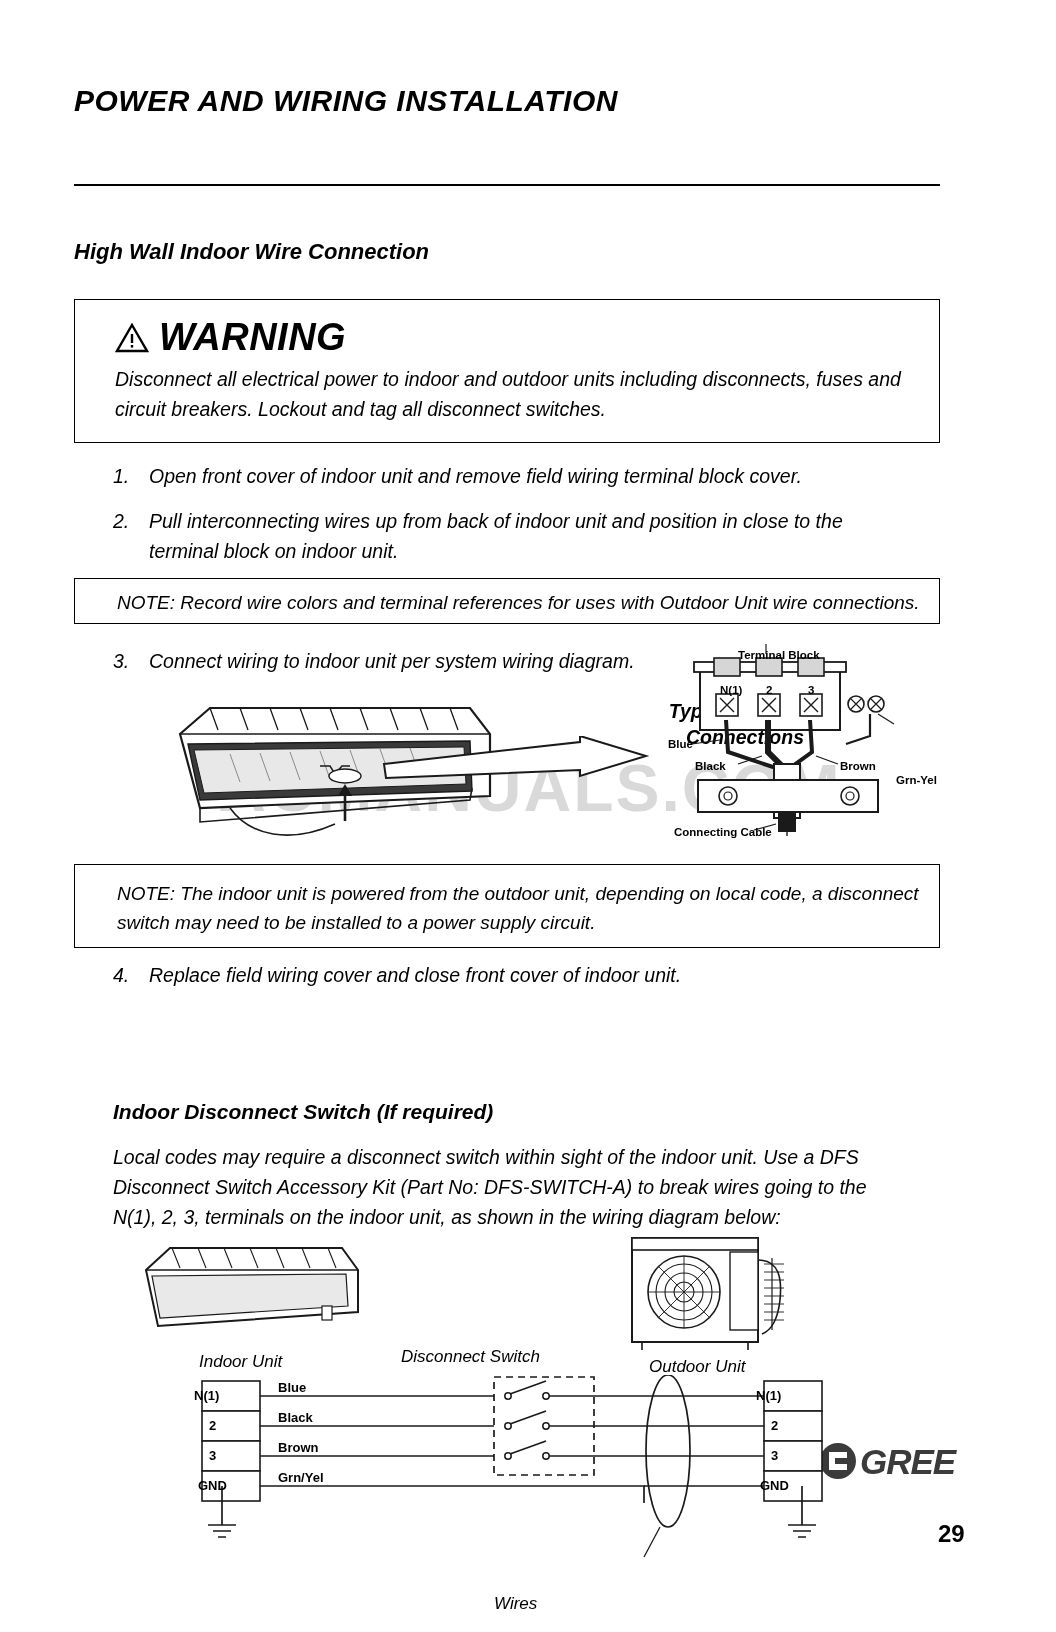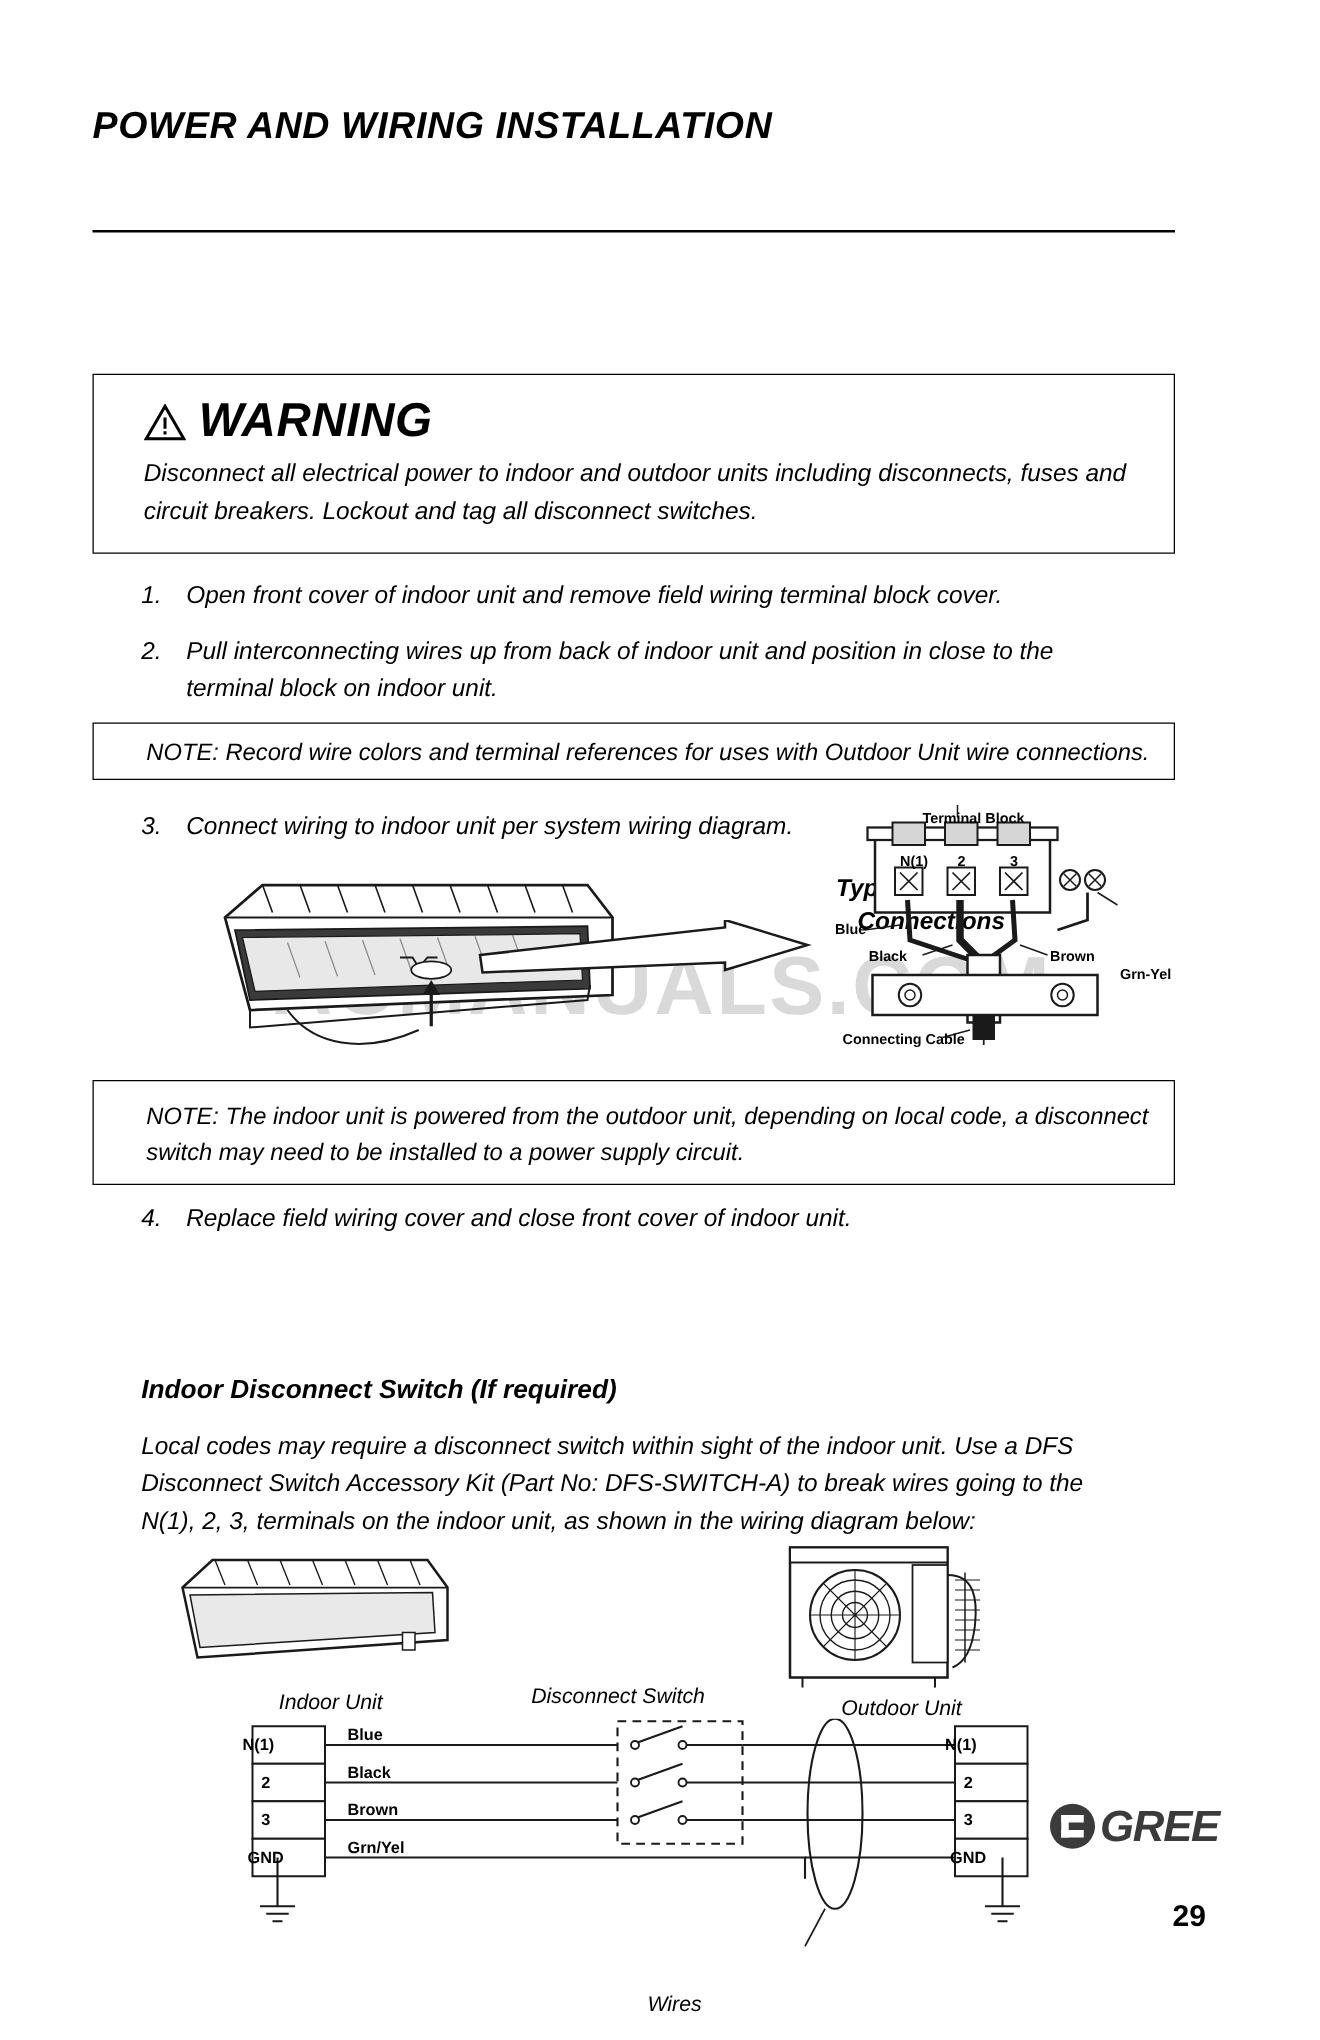--- a/index.html
+++ b/index.html
@@ -183,21 +183,20 @@
     white-space: nowrap;
   }
 
   
   .fig2 { position: absolute; left: 74px; top: 1230px; width: 900px; height: 390px; z-index: 2;}
   .fig2-cap {
     position: absolute;
     font-size: 17px;
     font-style: italic;
     white-space: nowrap;
-    margin-left: 24px;
   }
   .term-lbl {
     position: absolute;
     font-size: 13px;
     font-weight: bold;
     white-space: nowrap;
   }
   .wire-lbl {
     position: absolute;
     font-size: 13px;
@@ -208,21 +207,21 @@
   
   .page-number {
     position: absolute;
     left: 938px;
     top: 1520px;
     font-size: 24px;
     font-weight: bold;
   }
   .gree-logo {
     position: absolute;
-    left: 838px;
+    left: 818px;
     top: 1440px;
     width: 160px;
     height: 46px;
   }
   .gree-text {
     position: absolute;
     left: 42px;
     top: 2px;
     font-size: 35px;
     font-weight: bold;
@@ -234,20 +233,21 @@
 </head>
 <body>
 
 <div class="page">
 
   <div class="watermark">ACMANUALS.COM</div>
 
   <div class="page-title">POWER AND WIRING INSTALLATION</div>
   <div class="title-rule"></div>
 
+  <div class="section-heading">High Wall Indoor Wire Connection</div>
 
   <div class="box warning-box">
     <div class="warning-head">
       <span class="warn-tri">
         <svg width="34" height="30" viewBox="0 0 34 30">
           <polygon points="17,2 32,28 2,28" fill="none" stroke="#000" stroke-width="2.4"></polygon>
           <rect x="15.8" y="11" width="2.4" height="9" fill="#000"></rect>
           <rect x="15.8" y="22" width="2.4" height="2.6" fill="#000"></rect>
         </svg>
       </span>

